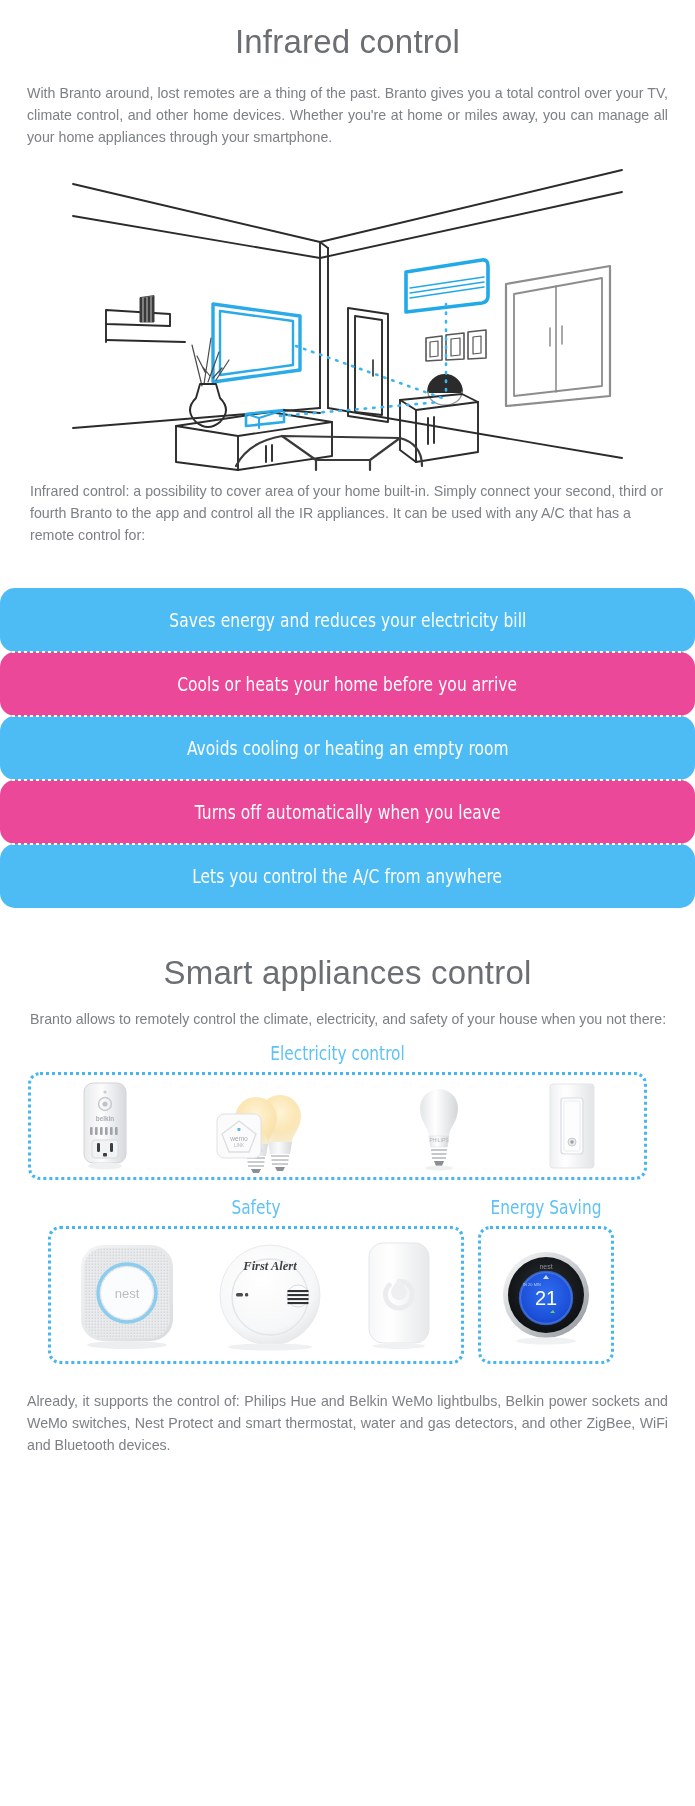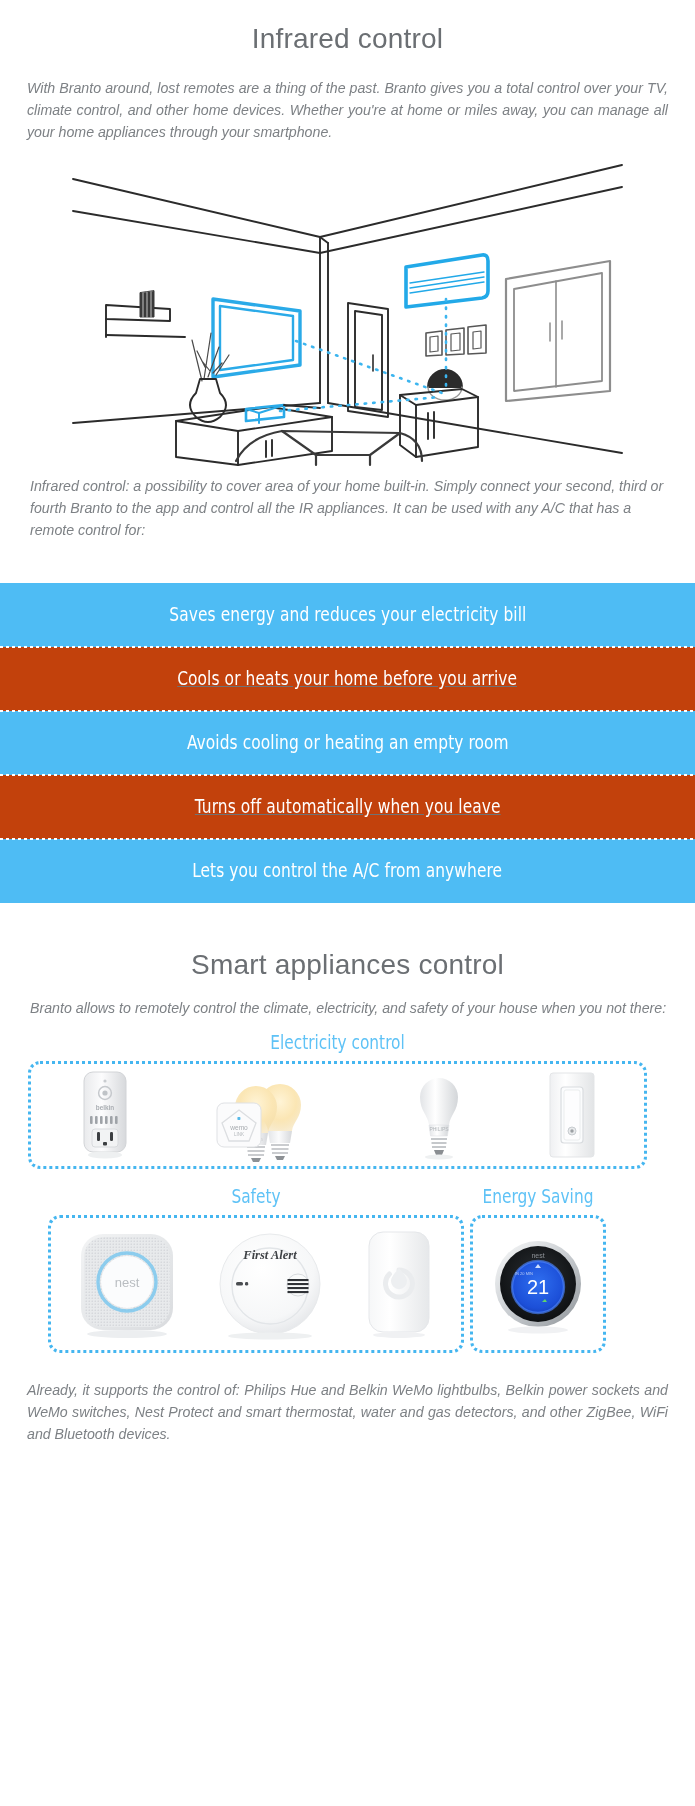--- a/index.html
+++ b/index.html
@@ -7,60 +7,59 @@
     width:695px;
     font-family:"Liberation Sans","DejaVu Sans",sans-serif;
     color:#6f7377;
     -webkit-font-smoothing:antialiased;
   }
   .page{width:695px;min-height:1806px;position:relative;overflow:hidden;background:#fff;}
 
   
   .h1{
     text-align:center;
-    font-size:28px;
+    font-size:33px;
     font-weight:300;
     color:#6b6f73;
     letter-spacing:.2px;
     margin:0;
     padding:24px 0 0 0;
     line-height:1.1;
   }
   .h1.second{padding-top:47px;}
 
   
   .para{
     font-size:14.2px;
     line-height:22px;
     color:#7d8185;
     font-weight:300;
     margin:0;
     padding:0 27px;
     text-align:justify;
-    font-style:italic;
   }
   .para.left{text-align:left;padding-left:30px;}
   .p-intro{padding-top:22px;}
 
   
   .illus-wrap{
     padding:22px 0 10px 0;
     display:flex;justify-content:center;
   }
   .illus{display:block;}
 
   
   .bands{margin-top:42px;width:695px;}
   .band{
     position:relative;
     height:64px;
-    display:flex;align-items:center;justify-content:center;
+    display:flex;align-items:center;justify-content:center;border-radius:15px;
   }
   .band.dark{background:#4ebcf4;}
-  .band.light{background:#c2410c;text-decoration:underline;}
+  .band.light{background:#ec4899;}
   .band-label{
     color:#ffffff;
     font-size:19.5px;
     font-weight:400;
     letter-spacing:.1px;
     font-family:"DejaVu Sans Condensed","Liberation Sans Narrow","Liberation Sans",sans-serif;
     transform:scaleX(.88);
     transform-origin:center;
     white-space:nowrap;
   }
@@ -84,21 +83,21 @@
   .dotbox{
     border:3px dotted #45b6f0;
     border-radius:12px;
     padding:8px 6px;
     box-sizing:border-box;
     display:flex;align-items:center;justify-content:space-around;
     background:#fff;
   }
   .row-electric{padding:12px 48px 0 28px;}
   .dotbox.electric{height:108px;}
-  .row-two{padding:16px 48px 0 48px;display:flex;gap:6px;align-items:flex-end;}
+  .row-two{padding:16px 48px 0 48px;display:flex;gap:14px;align-items:flex-end;}
   .col-safety{flex:0 0 416px;}
   .col-energy{flex:0 0 auto;width:136px;}
   .dotbox.safety{height:138px;}
   .dotbox.energy{height:138px;}
 
   .prod{display:flex;justify-content:center;}
 
   .footer-para{padding-top:26px;}
 
   

